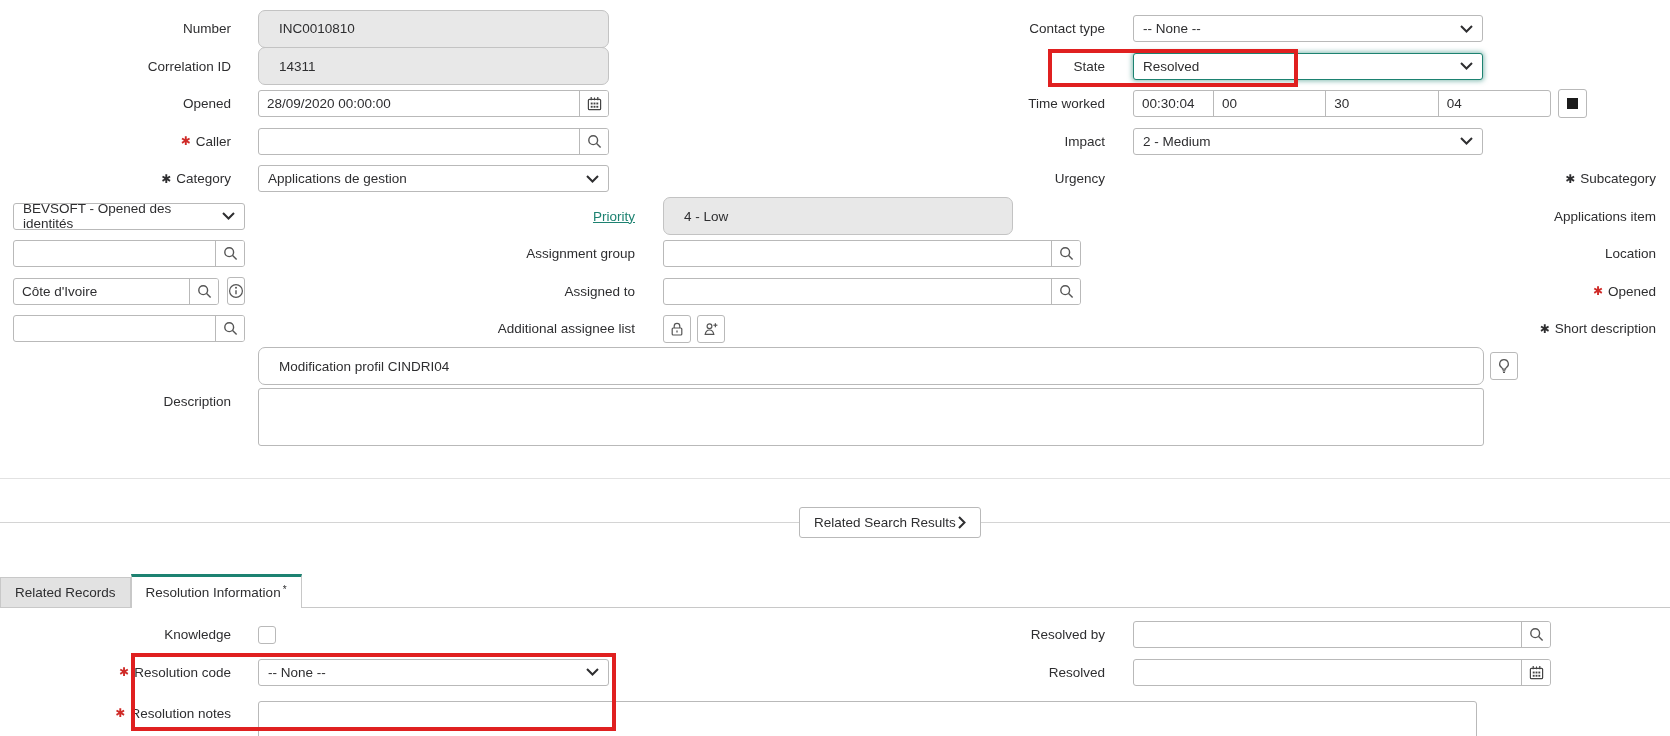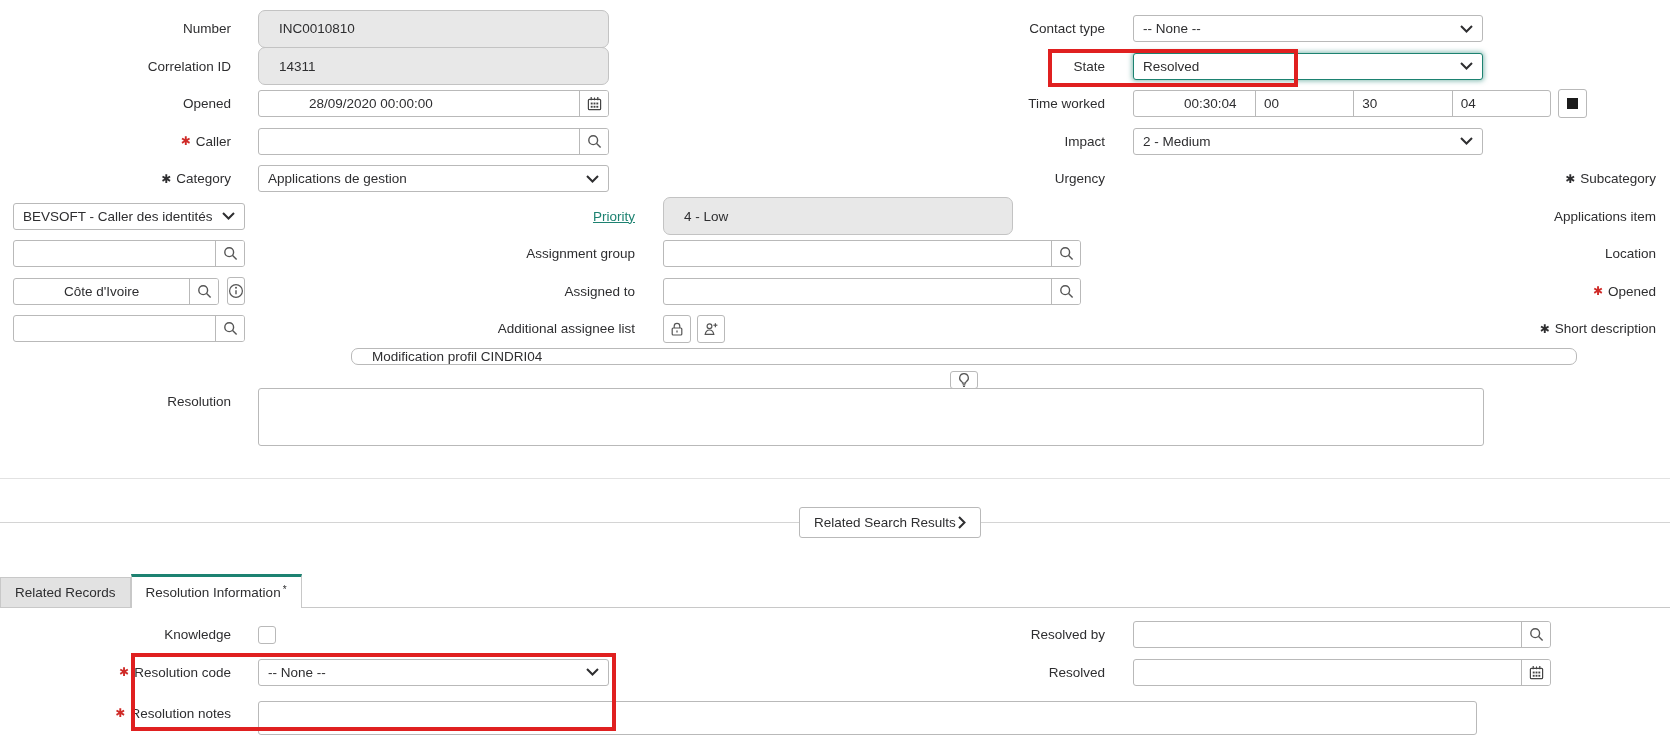--- a/index.html
+++ b/index.html
@@ -16,36 +16,36 @@
 
   
   .form-grid{display:grid;grid-template-columns:245px 404px 470px 551px;padding-top:10px;}
   .cell{height:37.5px;display:flex;align-items:center;}
   .cell-label{justify-content:flex-end;padding-right:14px;text-align:right;gap:5px;white-space:nowrap;}
   .cell-field{padding-left:13px;}
   .col4.cell-field{padding-left:14px;}
   .tall{height:68px;align-items:flex-start;}
   .tall.cell-label{padding-top:9px;}
   .tall.cell-field{padding-top:3px;}
-  .span-right{grid-column:2/5;flex-direction:column;}
+  .span-right{grid-column:2/5;}
 
   .mand{font-size:12px;line-height:1;}
   .mand.red{color:#cf2a27;}
   .mand.dark{color:#2e2e30;}
 
   a.priority-link{color:var(--teal);text-decoration:underline;cursor:pointer;}
 
   
   .tb{height:38px;border:1px solid var(--border);border-radius:7px;background:#fff;
       font-family:"Liberation Sans",sans-serif;font-size:13.5px;color:var(--text);
       padding:0 20px;outline:none;width:351px;}
   .w-right{width:350px;}
   .ro{background:var(--ro-bg);border-color:#c3c3c3;}
 
-  .igroup{display:flex;height:27px;border:1px solid var(--border);border-radius:3px;background:#fff;overflow:hidden;width:351px;padding-left:42px;}
+  .igroup{display:flex;height:27px;border:1px solid var(--border);border-radius:3px;background:#fff;overflow:hidden;width:351px;}
   .igroup.w-right{width:418px;}
   .igroup input{flex:1;border:none;outline:none;background:transparent;padding:0 8px;
       font-family:"Liberation Sans",sans-serif;font-size:13.5px;color:var(--text);min-width:0;}
   .iseg{width:29px;flex:0 0 29px;border:none;border-left:1px solid var(--border);background:#fff;
       display:flex;align-items:center;justify-content:center;cursor:pointer;}
 
   .sq-btn{width:28px;height:28px;border:1px solid var(--border);border-radius:3px;background:#fff;
       display:inline-flex;align-items:center;justify-content:center;cursor:pointer;}
 
   .select{height:27px;border:1px solid var(--border);border-radius:3px;background:#fff;width:351px;
@@ -227,21 +227,21 @@
     <label class="cell cell-label">
         <span>Urgency</span>
       </label>
 
     <label class="cell cell-label">
         <span class="mand dark">✱</span>
         <span>Subcategory</span>
       </label>
     <div class="cell cell-field">
       <div class="select">
-        <span>BEVSOFT - Caller des identités</span>
+        <span>BEVSOFT - Opened des identités</span>
         <span>
             <svg width="13" height="8" viewBox="0 0 13 8">
               <path d="M1 1l5.5 5.5L12 1" fill="none" stroke="#2e2e30" stroke-width="2"></path>
             </svg>
           </span>
       </div>
     </div>
     <label class="cell cell-label">
         <a class="priority-link">Priority</a>
       </label>
@@ -377,21 +377,21 @@
             <svg width="16" height="16" viewBox="0 0 16 16">
               <path d="M8 1.6a4.3 4.3 0 00-2.4 7.9c.55.45.9 1 .9 1.7h3c0-.7.35-1.25.9-1.7A4.3 4.3 0 008 1.6z" fill="none" stroke="#555" stroke-width="1.2"></path>
               <line x1="6.6" y1="12.8" x2="9.4" y2="12.8" stroke="#555" stroke-width="1.2"></line>
               <line x1="7" y1="14.4" x2="9" y2="14.4" stroke="#555" stroke-width="1.2"></line>
             </svg>
           </span>
       </button>
     </div>
 
     <label class="cell cell-label tall">
-        <span>Resolution</span>
+        <span>Description</span>
       </label>
     <div class="cell cell-field span-right tall">
       <textarea class="tb-area" style="width: 1226px; height: 58px;"></textarea>
     </div>
   </div>
 
   <div class="divider"></div>
 
   <div class="search-band">
     <div class="band-line"></div>

